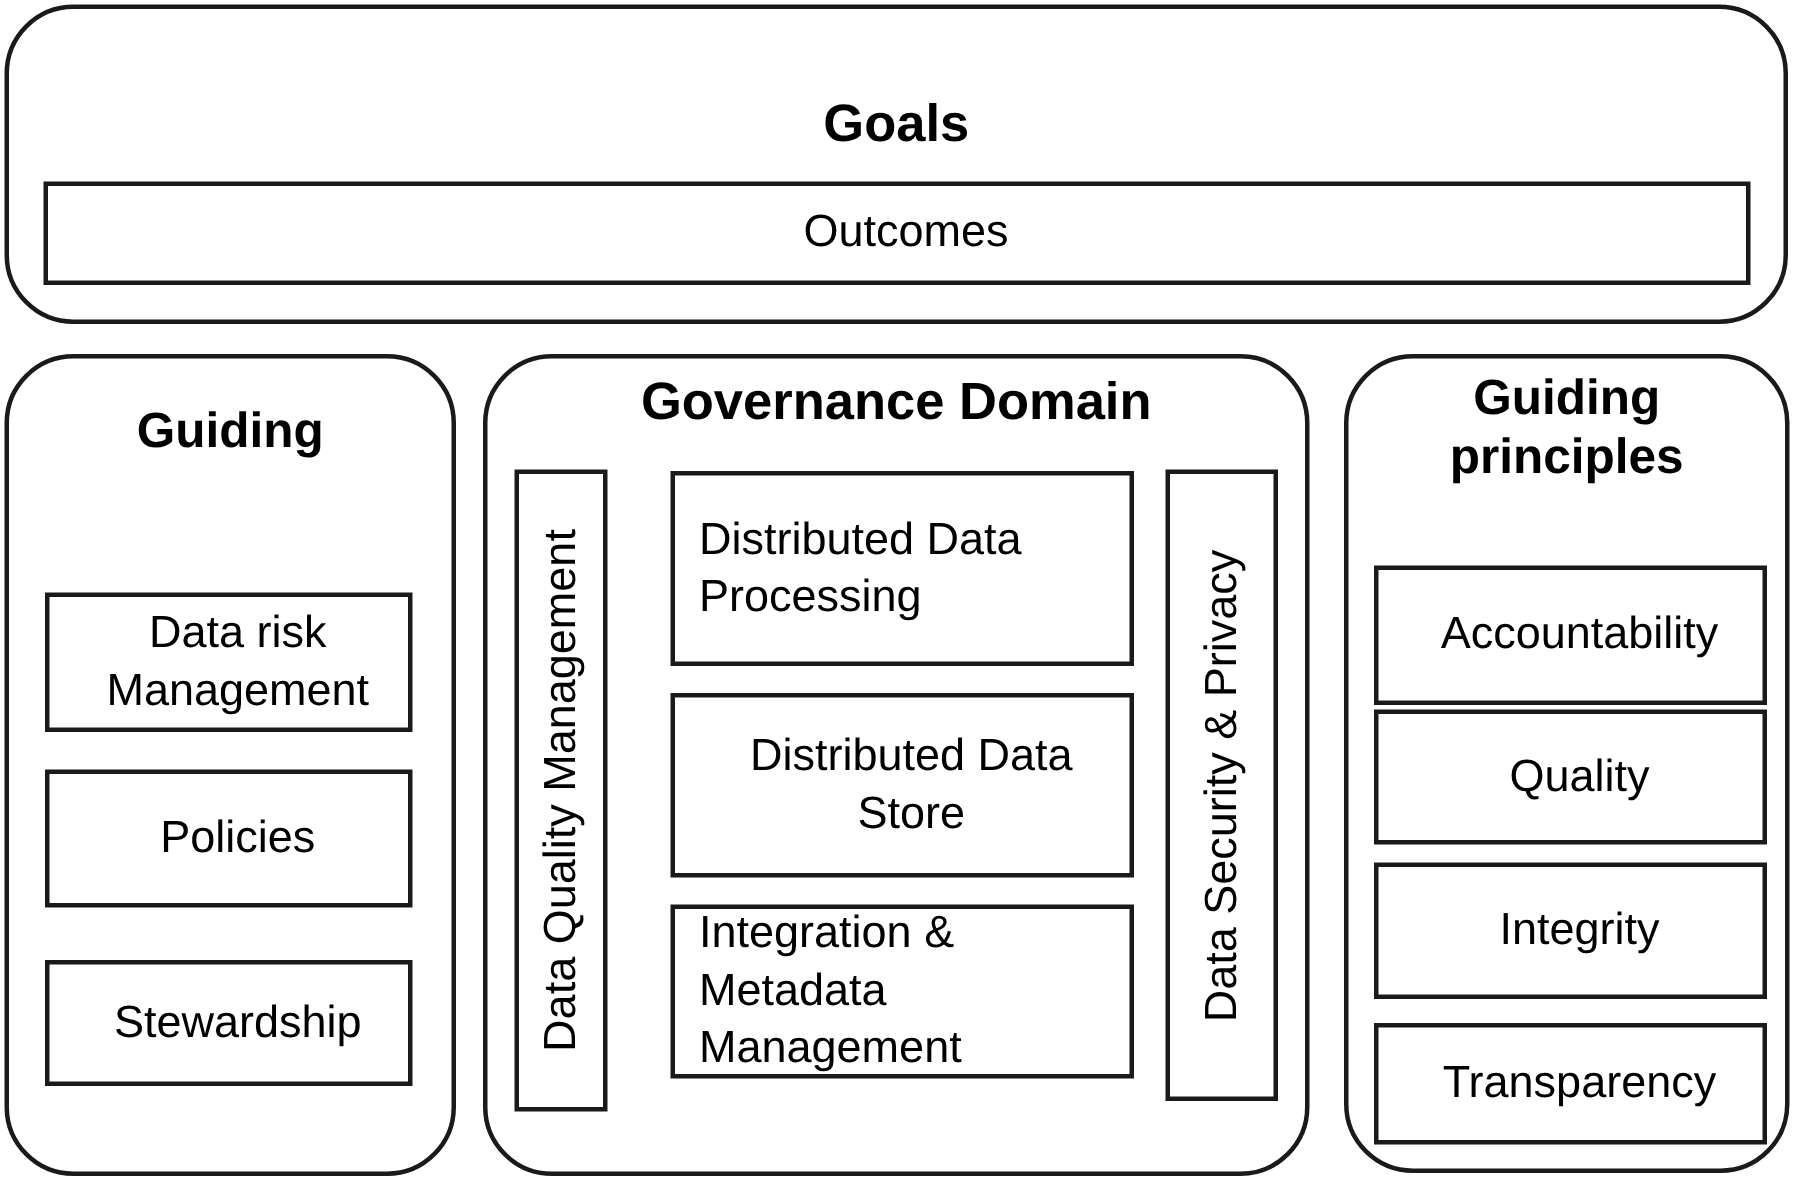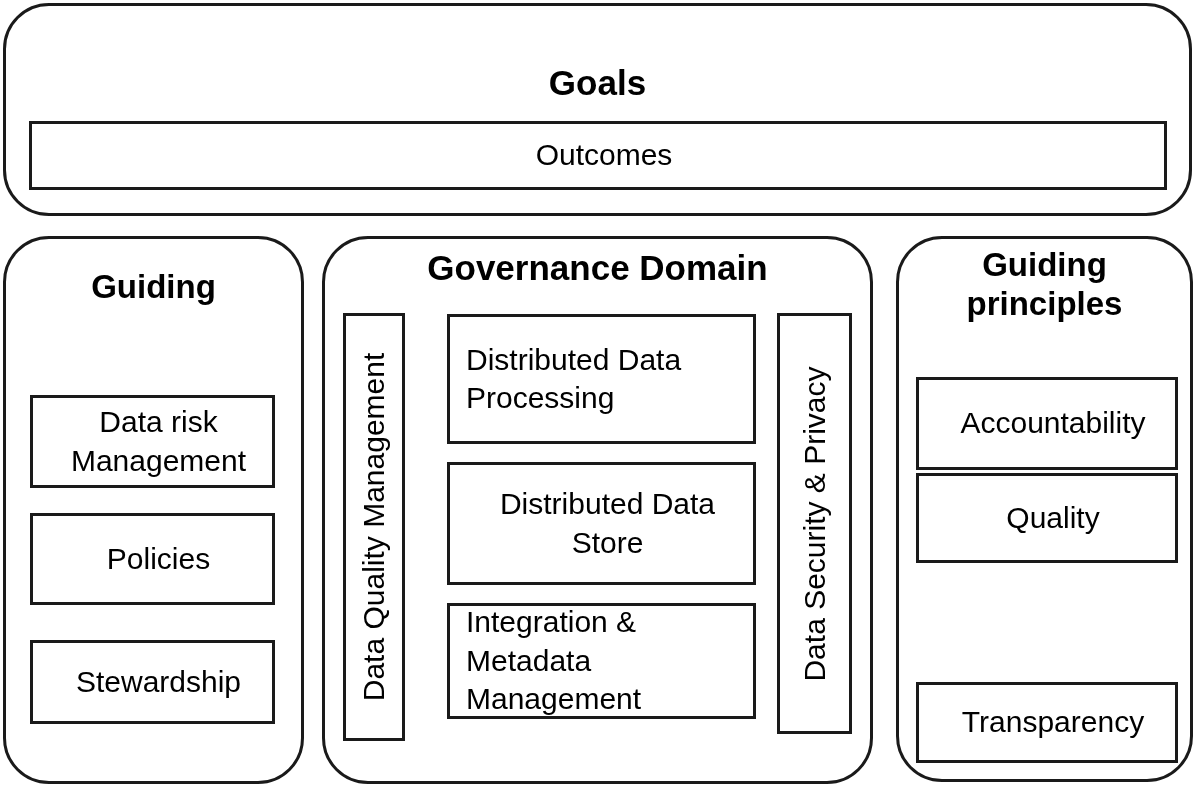--- a/index.html
+++ b/index.html
@@ -149,17 +149,20 @@
 
   <div class="panel" id="guiding-panel"></div>
   <div class="heading" id="guiding-title" style="white-space: pre-line;">Guiding
 principles</div>
   <div class="box center" id="box-accountability">
     <span>Accountability</span>
   </div>
   <div class="box center" id="box-quality">
     <span>Quality</span>
   </div>
+  <div class="box center" id="box-integrity">
+    <span>Integrity</span>
+  </div>
   <div class="box center" id="box-transparency">
     <span>Transparency</span>
   </div>
 
 </div>
 
 </body></html>

